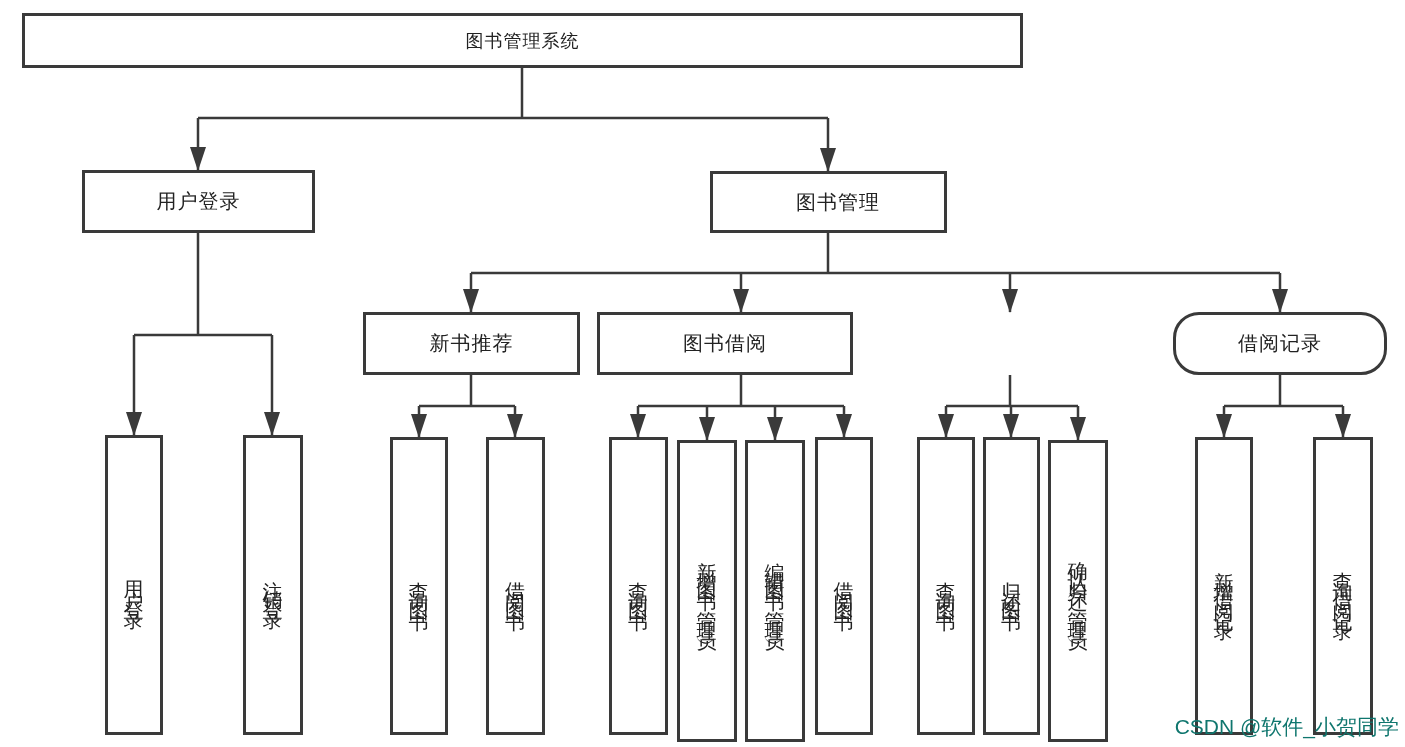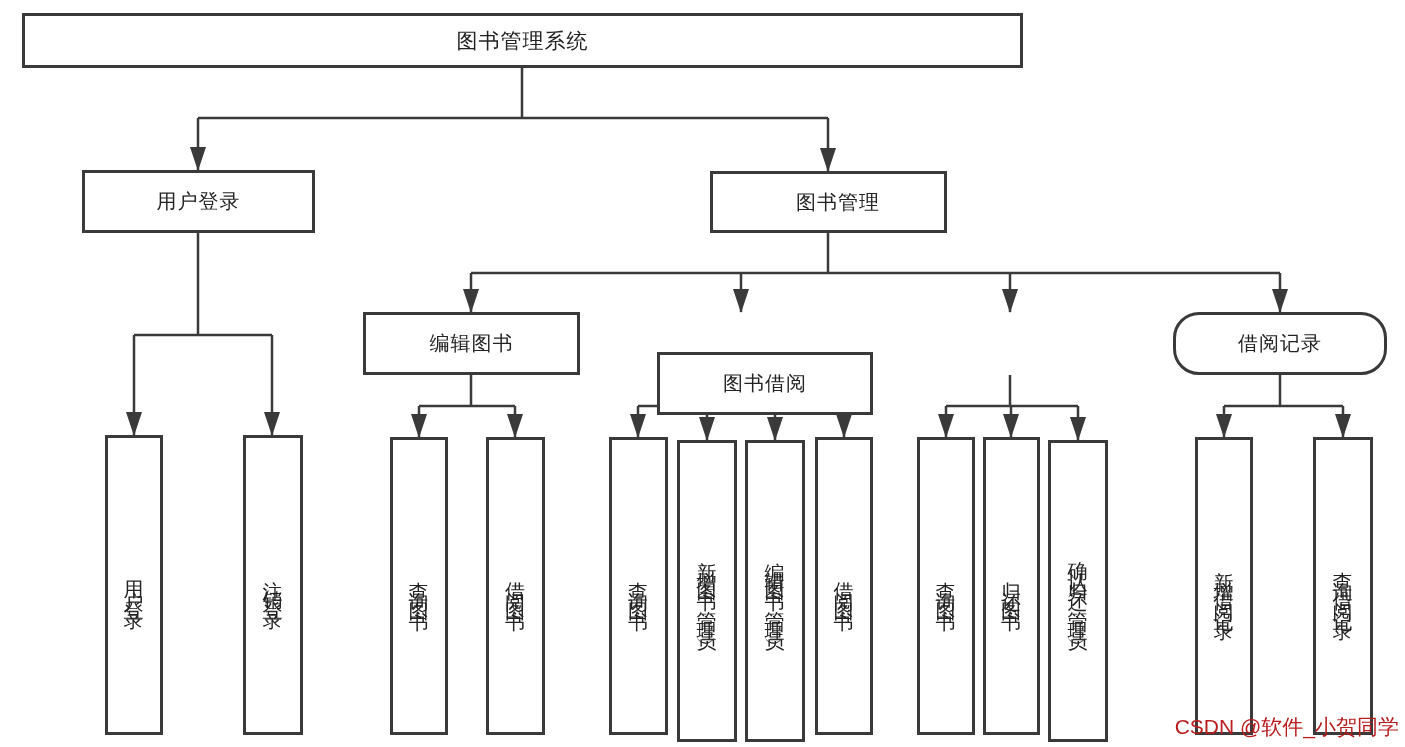--- a/index.html
+++ b/index.html
@@ -31,35 +31,35 @@
     justify-content: center;
     z-index: 2;
     color: #222222;
   }
   .hbox .lbl {
     font-size: 20px;
     letter-spacing: 1px;
     white-space: nowrap;
   }
   .hbox.root .lbl {
-    font-size: 21px;
+    font-size: 18px;
   }
   .vbox .vtext {
     writing-mode: vertical-rl;
     text-orientation: mixed;
     font-size: 20px;
     letter-spacing: 10px;
     line-height: 1;
   }
   #watermark {
     position: absolute;
     right: 6px;
     bottom: 6px;
     font-size: 21px;
-    color: #b91c1c;
+    color: #0f766e;
     z-index: 3;
     white-space: nowrap;
   }
 </style>
 </head>
 <body>
 
 <div id="canvas">
 
   <svg id="wires" width="1405" height="747" viewBox="0 0 1405 747">
@@ -105,23 +105,23 @@
   </div>
 
   <div class="box hbox" style="left:82px;top:170px;width:233px;height:63px;">
     <span class="lbl">用户登录</span>
   </div>
   <div class="box hbox" style="left:710px;top:171px;width:237px;height:62px;padding-left:19px;">
     <span class="lbl">图书管理</span>
   </div>
 
   <div class="box hbox" style="left:363px;top:312px;width:217px;height:63px;">
-    <span class="lbl">编辑图书</span>
+    <span class="lbl">新书推荐</span>
   </div>
-  <div class="box hbox" style="left:657px;top:312px;width:216px;height:63px;margin-top:40px;">
+  <div class="box hbox" style="left:597px;top:312px;width:256px;height:63px;">
     <span class="lbl">图书借阅</span>
   </div>
   <div class="box hbox" style="left:1173px;top:312px;width:214px;height:63px;border-radius:26px;">
     <span class="lbl">借阅记录</span>
   </div>
 
   <div class="box vbox" style="left:105px;top:435px;width:58px;height:300px;">
     <span class="vtext">用户登录</span>
   </div>
   <div class="box vbox" style="left:243px;top:435px;width:60px;height:300px;">

